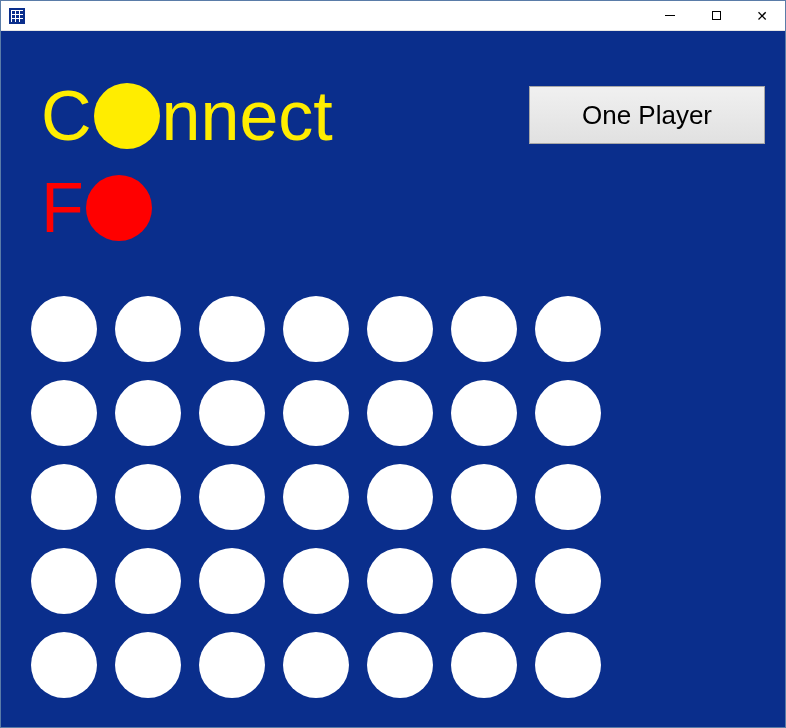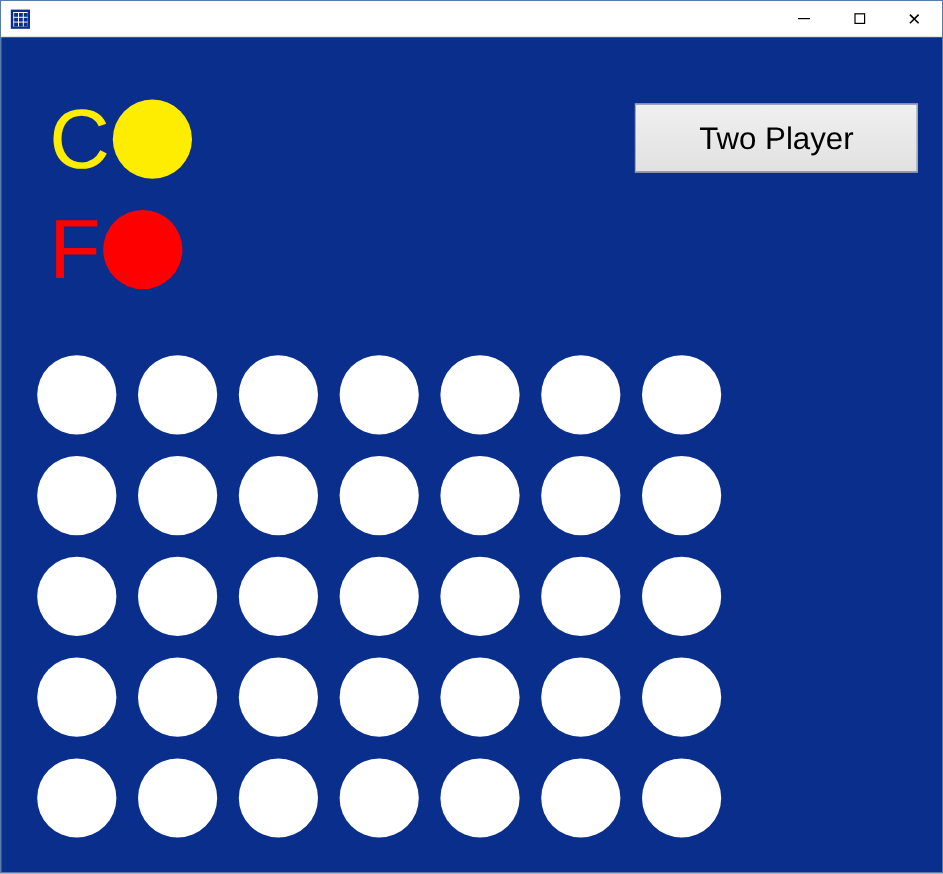--- a/index.html
+++ b/index.html
@@ -148,29 +148,30 @@
         <span class="glyph-close">✕</span>
       </button>
   </div>
 
   <div class="client">
 
     <div class="title-block">
       <div class="title-row">
         <span class="letter yellow-text">C</span>
         <span class="disc-inline disc-yellow"></span>
+        <span class="letter yellow-text">nnect</span>
       </div>
       <div class="title-row">
         <span class="letter red-text">F</span>
         <span class="disc-inline disc-red"></span>
       </div>
     </div>
 
     <div class="menu-buttons">
-      <button class="menu-btn">Two Player</button>
+      <button class="menu-btn">One Player</button>
     </div>
 
     <div class="board" id="board">
         <div class="cell" style="background: rgb(255, 255, 255);"></div>
         <div class="cell" style="background: rgb(255, 255, 255);"></div>
         <div class="cell" style="background: rgb(255, 255, 255);"></div>
         <div class="cell" style="background: rgb(255, 255, 255);"></div>
         <div class="cell" style="background: rgb(255, 255, 255);"></div>
         <div class="cell" style="background: rgb(255, 255, 255);"></div>
         <div class="cell" style="background: rgb(255, 255, 255);"></div>

